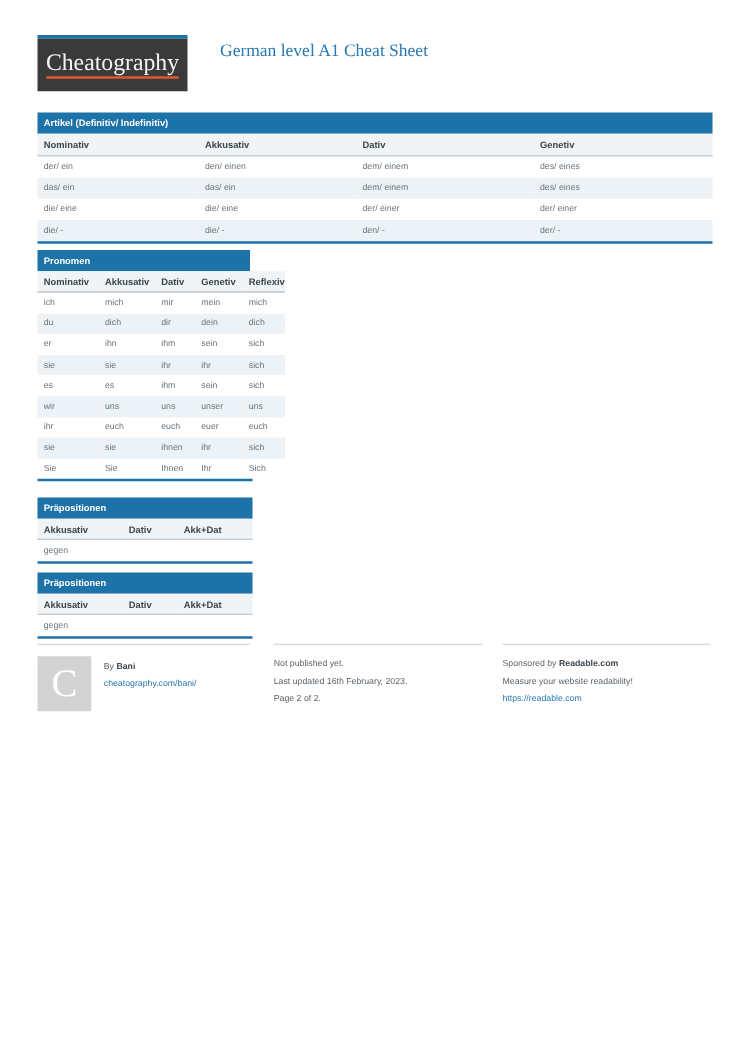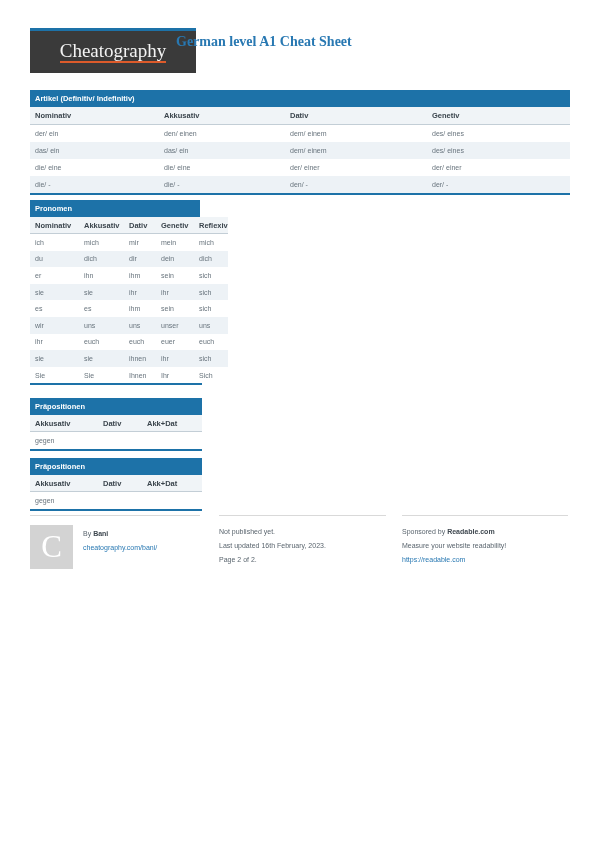--- a/index.html
+++ b/index.html
@@ -13,27 +13,27 @@
     --logobg:#3a3a3a;
     --orange:#dd5b2b;
     --footertext:#5a656e;
     --divider:#d9d9d9;
   }
   html,body{margin:0;padding:0;}
   body{background:#fff;font-family:"Liberation Sans",sans-serif;}
   .page{position:relative;width:600px;height:849px;background:#ffffff;overflow:hidden;}
 
   
-  .logo{position:absolute;left:30px;top:28px;width:166px;}
+  .logo{position:absolute;left:30px;top:28px;width:120px;}
   .logo .bluebar{height:3px;background:var(--bar);}
   .logo .box{height:42px;background:var(--logobg);display:flex;align-items:center;justify-content:center;}
   .logo .word{font-family:"Liberation Serif",serif;color:#f4f4f4;font-size:19px;
     border-bottom:2px solid var(--orange);padding-bottom:1px;line-height:1;}
   .titleblock{position:absolute;left:176px;top:33px;font-family:"Liberation Serif",serif;}
-  .sheet-title{font-size:14px;font-weight:bold;color:var(--link);line-height:17px;}
+  .sheet-title{font-size:14px;font-weight:normal;color:var(--link);line-height:17px;}
   .byline{font-size:9px;color:#3b3b3b;line-height:12px;}
   .byline a, a{color:var(--link);text-decoration:none;}
 
   
   .tbl{position:absolute;}
   .tbl-title{height:17px;background:var(--bar);color:#ffffff;font-weight:bold;font-size:7.5px;
     line-height:17px;padding-left:5px;box-sizing:border-box;}
   .tbl table{border-collapse:collapse;table-layout:fixed;}
   .tbl th{background:var(--headrow);border-bottom:1px solid var(--headborder);font-size:7.5px;
     font-weight:bold;color:var(--headtext);text-align:left;padding:0 0 0 5px;height:16px;

